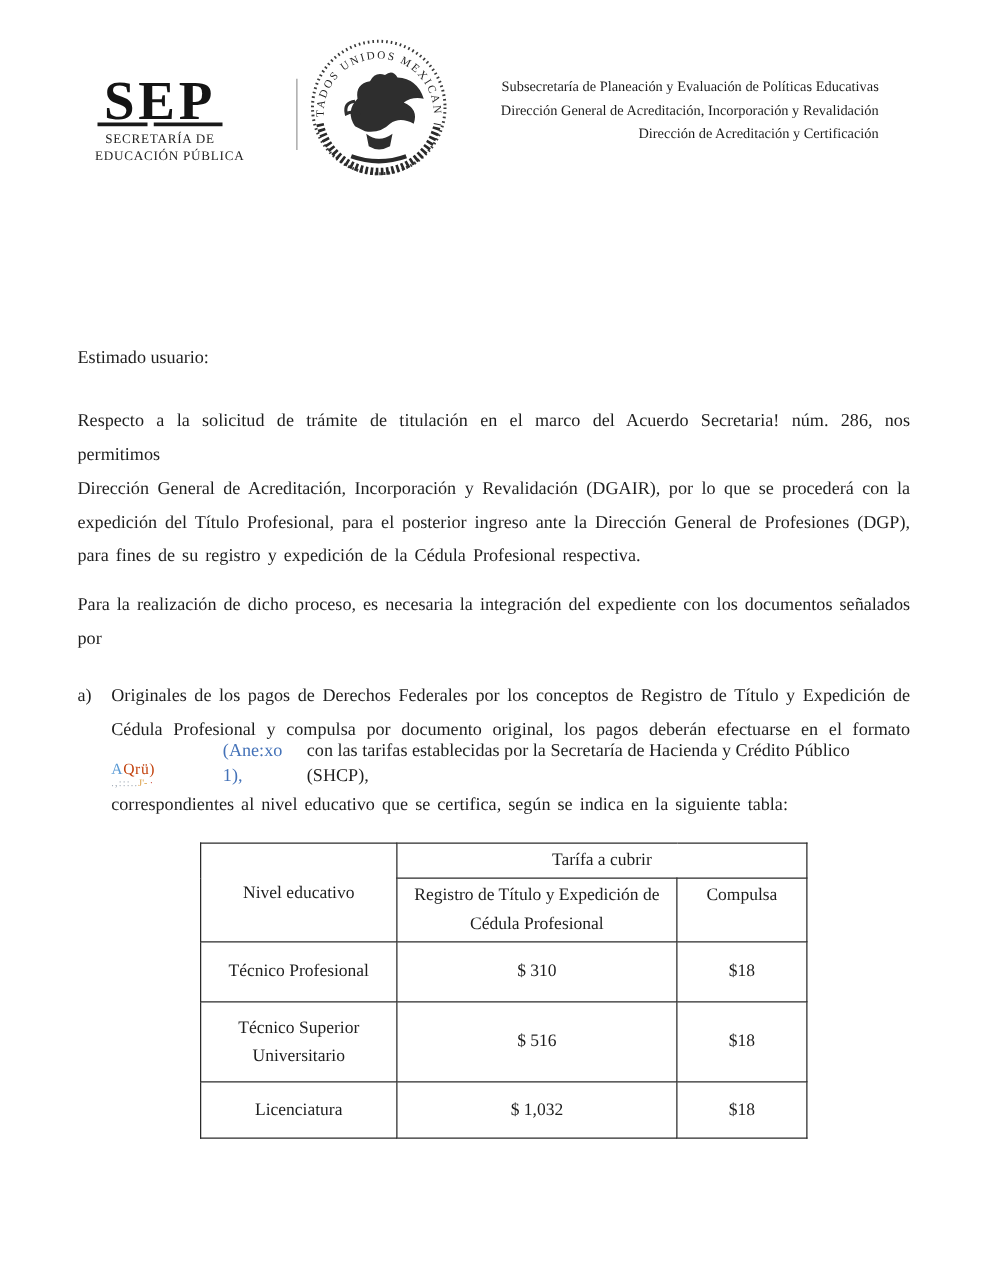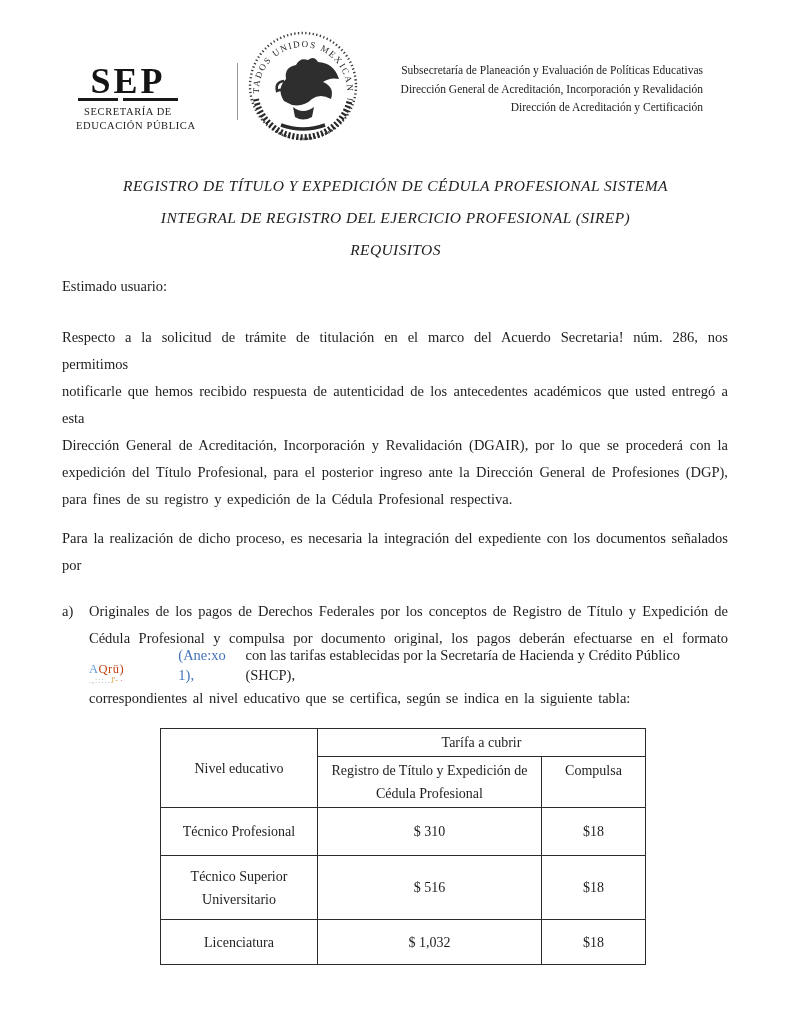--- a/index.html
+++ b/index.html
@@ -6,21 +6,21 @@
   html,body { background:#fff; }
   .page {
     position:relative; width:791px; height:1024px; margin:0 auto;
     background:#ffffff; overflow:hidden;
     font-family:"Liberation Serif","DejaVu Serif",serif;
     color:#1f1f1f;
   }
 
   
   .sep-logo { position:absolute; left:76px; top:66px; width:104px; text-align:center; }
-  .sep-word { font-size:36px; font-weight:bold; letter-spacing:3px; line-height:30px; color:#141414; }
+  .sep-word { font-size:44px; font-weight:bold; letter-spacing:3px; line-height:30px; color:#141414; }
   .sep-rule { display:flex; gap:5px; margin:2px 2px 4px 2px; }
   .sep-rule span { height:3px; background:#191919; display:block; }
   .sep-rule .seg1 { width:40px; }
   .sep-rule .seg2 { flex:1; }
   .sep-sub { font-size:10.5px; letter-spacing:0.6px; line-height:13.5px; color:#242424; white-space:nowrap; }
 
   .header-divider { position:absolute; left:237px; top:63px; width:1px; height:57px; background:#9a9a9a; }
 
   .seal { position:absolute; left:246px; top:29px; width:114px; height:114px; }
 
@@ -102,33 +102,27 @@
       <path d="M35 96 Q57 104 79 96" fill="none" stroke="#2a2a2a" stroke-width="3.5"></path>
     </svg>
   </div>
 
   <div class="header-right">
     <div>Subsecretaría de Planeación y Evaluación de Políticas Educativas</div>
     <div>Dirección General de Acreditación, Incorporación y Revalidación</div>
     <div>Dirección de Acreditación y Certificación</div>
   </div>
 
-  <h1 class="doc-title">
-    <div>REGISTRO DE TÍTULO Y EXPEDICIÓN DE CÉDULA PROFESIONAL SISTEMA</div>
-    <div>INTEGRAL DE REGISTRO DEL EJERCICIO PROFESIONAL (SIREP)</div>
-    <div>REQUISITOS</div>
-  </h1>
 
   <div class="content">
 
     <div class="salutation">Estimado usuario:</div>
 
     <div class="para p1">
       <div class="bline jline">Respecto a la solicitud de trámite de titulación en el marco del Acuerdo Secretaria! núm. 286, nos permitimos</div>
-      <div class="bline jline">notificarle que hemos recibido respuesta de autenticidad de los antecedentes académicos que usted entregó a esta</div>
       <div class="bline jline">Dirección General de Acreditación, Incorporación y Revalidación (DGAIR), por lo que se procederá con la</div>
       <div class="bline jline">expedición del Título Profesional, para el posterior ingreso ante la Dirección General de Profesiones (DGP),</div>
       <div class="bline">para fines de su registro y expedición de la Cédula Profesional respectiva.</div>
     </div>
 
     <div class="para p2">
       <div class="bline jline">Para la realización de dicho proceso, es necesaria la integración del expediente con los documentos señalados por</div>
     </div>
 
     <div class="item-a">

